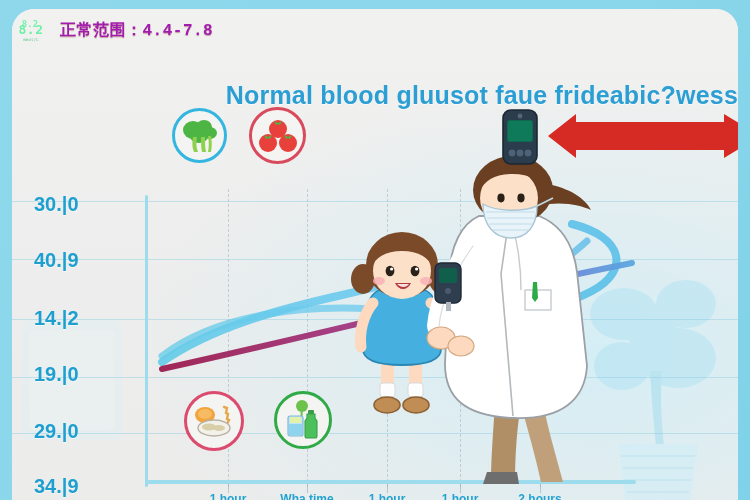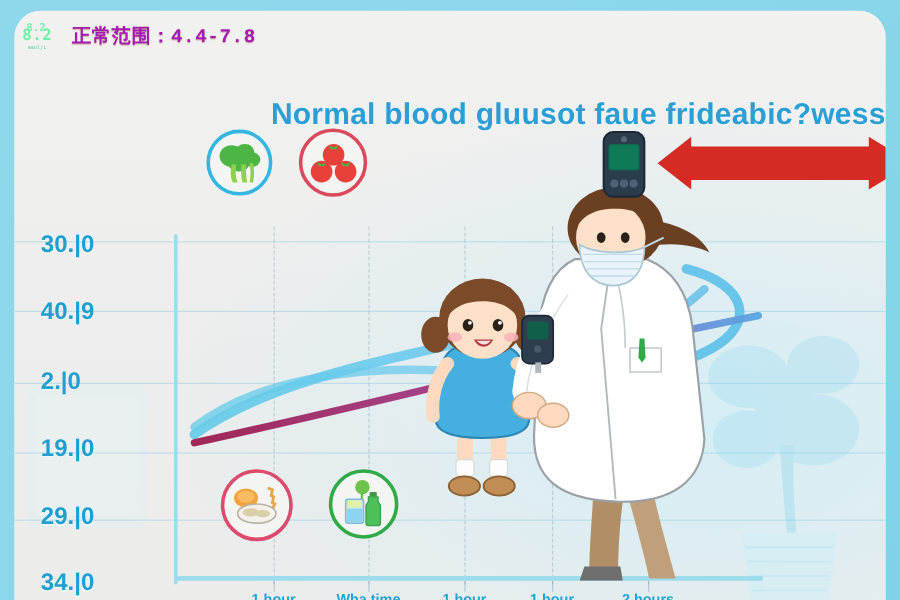--- a/index.html
+++ b/index.html
@@ -187,30 +187,30 @@
       <div id="y-axis"></div>
       <div id="x-axis"></div>
 
       <div class="ytick" style="top:184px;">
           <span class="ytick-inner">30.|0</span>
         </div>
       <div class="ytick" style="top:240px;">
           <span class="ytick-inner">40.|9</span>
         </div>
       <div class="ytick" style="top:298px;">
-          <span class="ytick-inner">2.|0</span>
+          <span class="ytick-inner">14.|2</span>
         </div>
       <div class="ytick" style="top:354px;">
           <span class="ytick-inner">19.|0</span>
         </div>
       <div class="ytick" style="top:411px;">
           <span class="ytick-inner">29.|0</span>
         </div>
       <div class="ytick" style="top:466px;">
-          <span class="ytick-inner">34.|0</span>
+          <span class="ytick-inner">34.|9</span>
         </div>
 
       <div class="xstub" style="left:216px;"></div>
       <div class="xstub" style="left:295px;"></div>
       <div class="xstub" style="left:375px;"></div>
       <div class="xstub" style="left:448px;"></div>
       <div class="xstub" style="left:528px;"></div>
 
       <div class="xtick" style="left:216px;">1 hour</div>
       <div class="xtick" style="left:295px;">Wha time</div>

